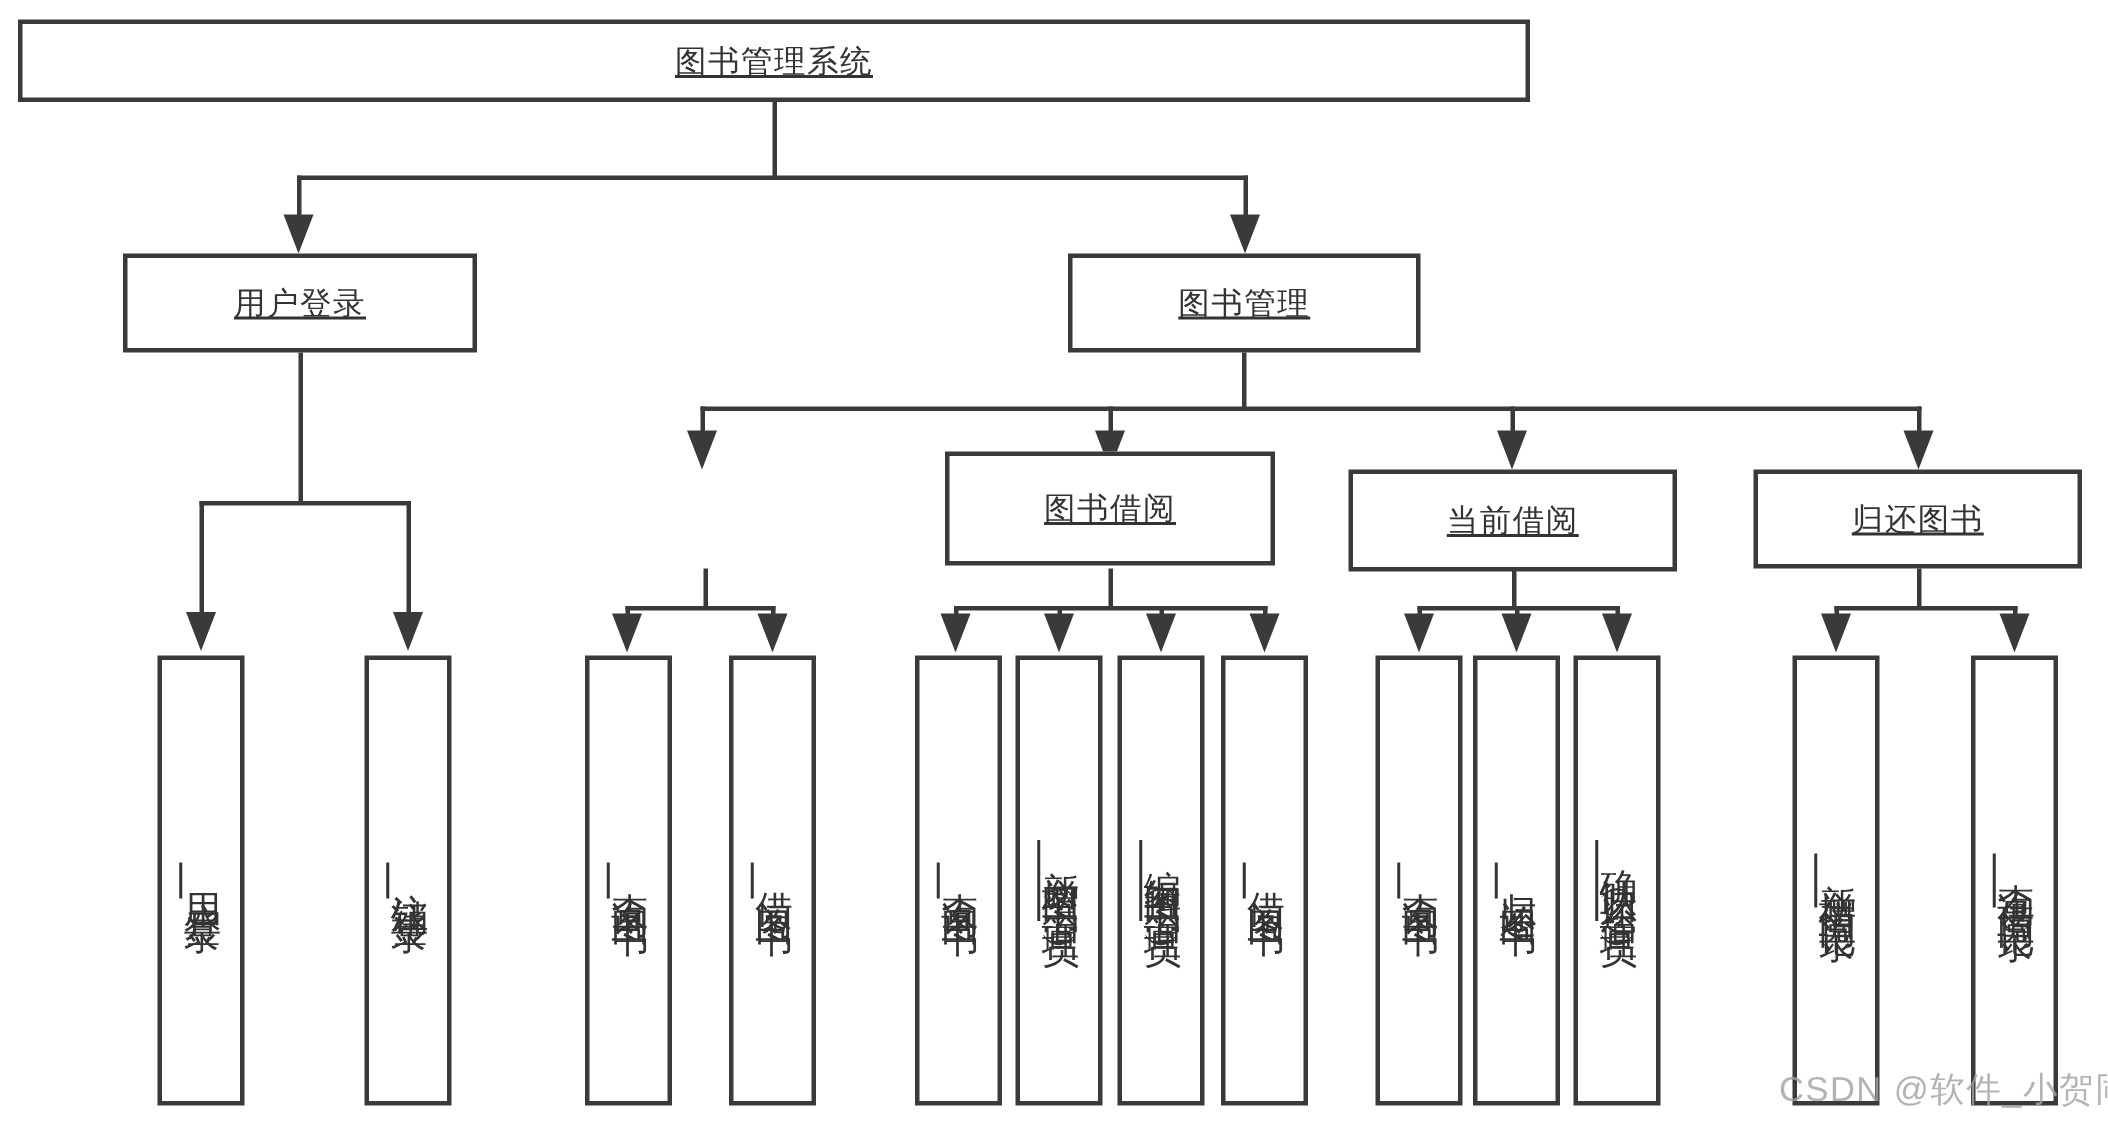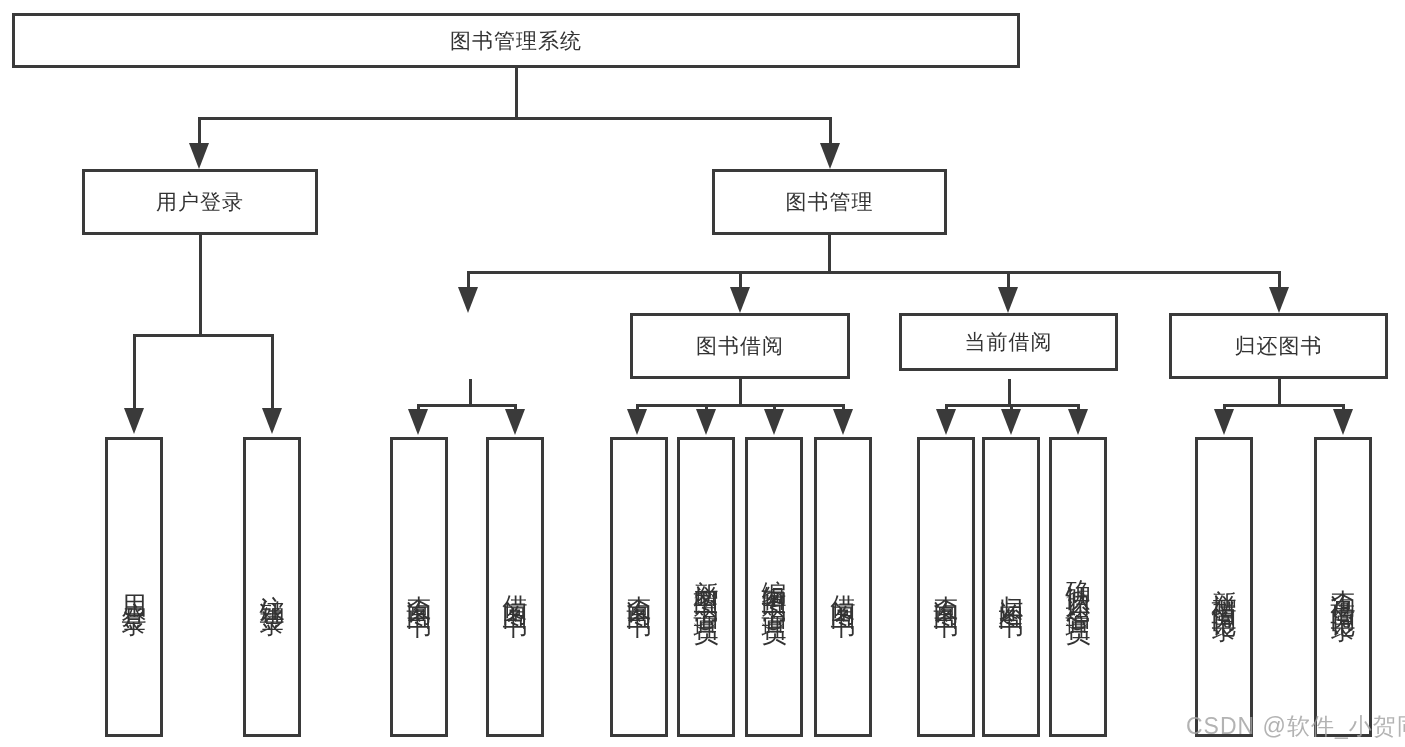--- a/index.html
+++ b/index.html
@@ -13,21 +13,21 @@
     background:#ffffff;
     font-family:"Liberation Sans", sans-serif;
     color:var(--text);
     overflow:hidden;
   }
   .box{
     position:absolute;
     box-sizing:border-box;
     border:3px solid var(--line);
     background:#ffffff;
-    display:flex;align-items:center;justify-content:center;
+    display:flex;align-items:center;justify-content:center;text-decoration:underline;
   }
   .hbox{font-size:21px;letter-spacing:1px;}
   .vbox span{
     writing-mode:vertical-rl;
     text-orientation:mixed;
     font-size:25px;
     letter-spacing:6px;
     line-height:1;
     white-space:nowrap;
   }
@@ -89,24 +89,24 @@
     <div class="vline" style="left:467px;top:271px;height:22px;"></div>
     <div class="arrow" style="left:458px;top:287px;"></div>
     <div class="vline" style="left:739px;top:271px;height:22px;"></div>
     <div class="arrow" style="left:730px;top:287px;"></div>
     <div class="vline" style="left:1007px;top:271px;height:22px;"></div>
     <div class="arrow" style="left:998px;top:287px;"></div>
     <div class="vline" style="left:1278px;top:271px;height:22px;"></div>
     <div class="arrow" style="left:1269px;top:287px;"></div>
   </div>
 
-  <div class="box hbox" style="left:630px;top:313px;width:220px;height:66px;">
+  <div class="box hbox" style="left:630px;top:301px;width:220px;height:76px;">
     <span>图书借阅</span>
   </div>
-  <div class="box hbox" style="left:899px;top:313px;width:219px;height:58px;">
+  <div class="box hbox" style="left:899px;top:313px;width:219px;height:68px;">
     <span>当前借阅</span>
   </div>
   <div class="box hbox" style="left:1169px;top:313px;width:219px;height:66px;">
     <span>归还图书</span>
   </div>
 
   <div>
     <div class="vline" style="left:469px;top:379px;height:27px;"></div>
     <div class="hline" style="left:417px;top:404px;width:100px;"></div>
     <div class="vline" style="left:417px;top:404px;height:12px;"></div>

